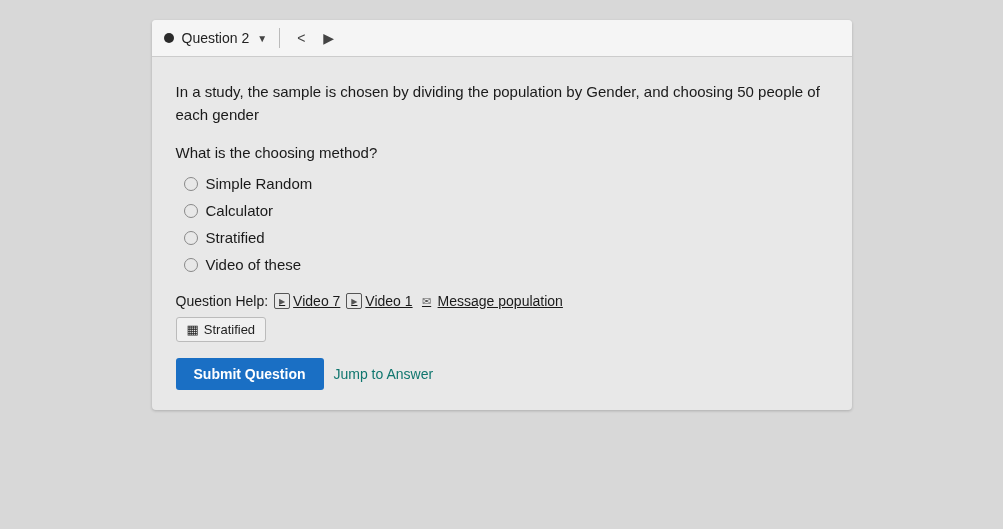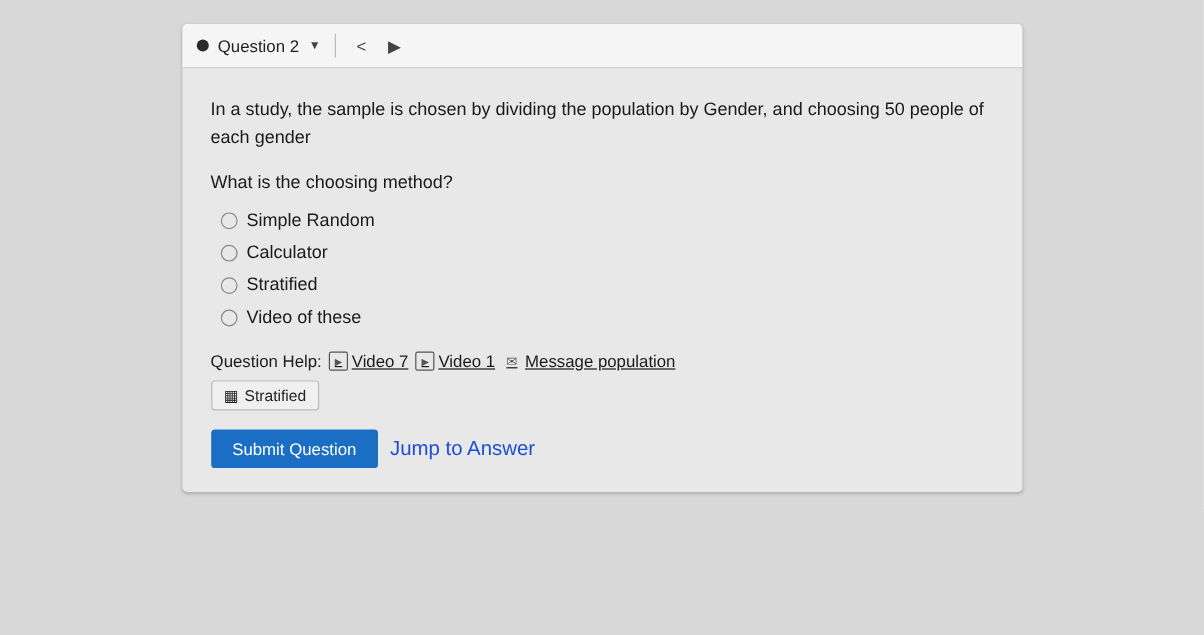--- a/index.html
+++ b/index.html
@@ -157,27 +157,27 @@
       gap: 10px;
     }
     .submit-btn {
       background: #1a6fc4;
       color: #fff;
       border: none;
       border-radius: 3px;
       padding: 8px 18px;
       font-size: 14px;
       cursor: pointer;
-      font-weight: 400;
+      font-weight: 700;
     }
     .jump-btn {
       background: none;
       border: none;
-      font-size: 17px;
-      color: #1d4ed8;
+      font-size: 14px;
+      color: #0f766e;
       cursor: pointer;
       padding: 4px 0;
     }
   </style>
 </head>
 <body>
 
 <div class="container">
 
   <div class="top-bar">

